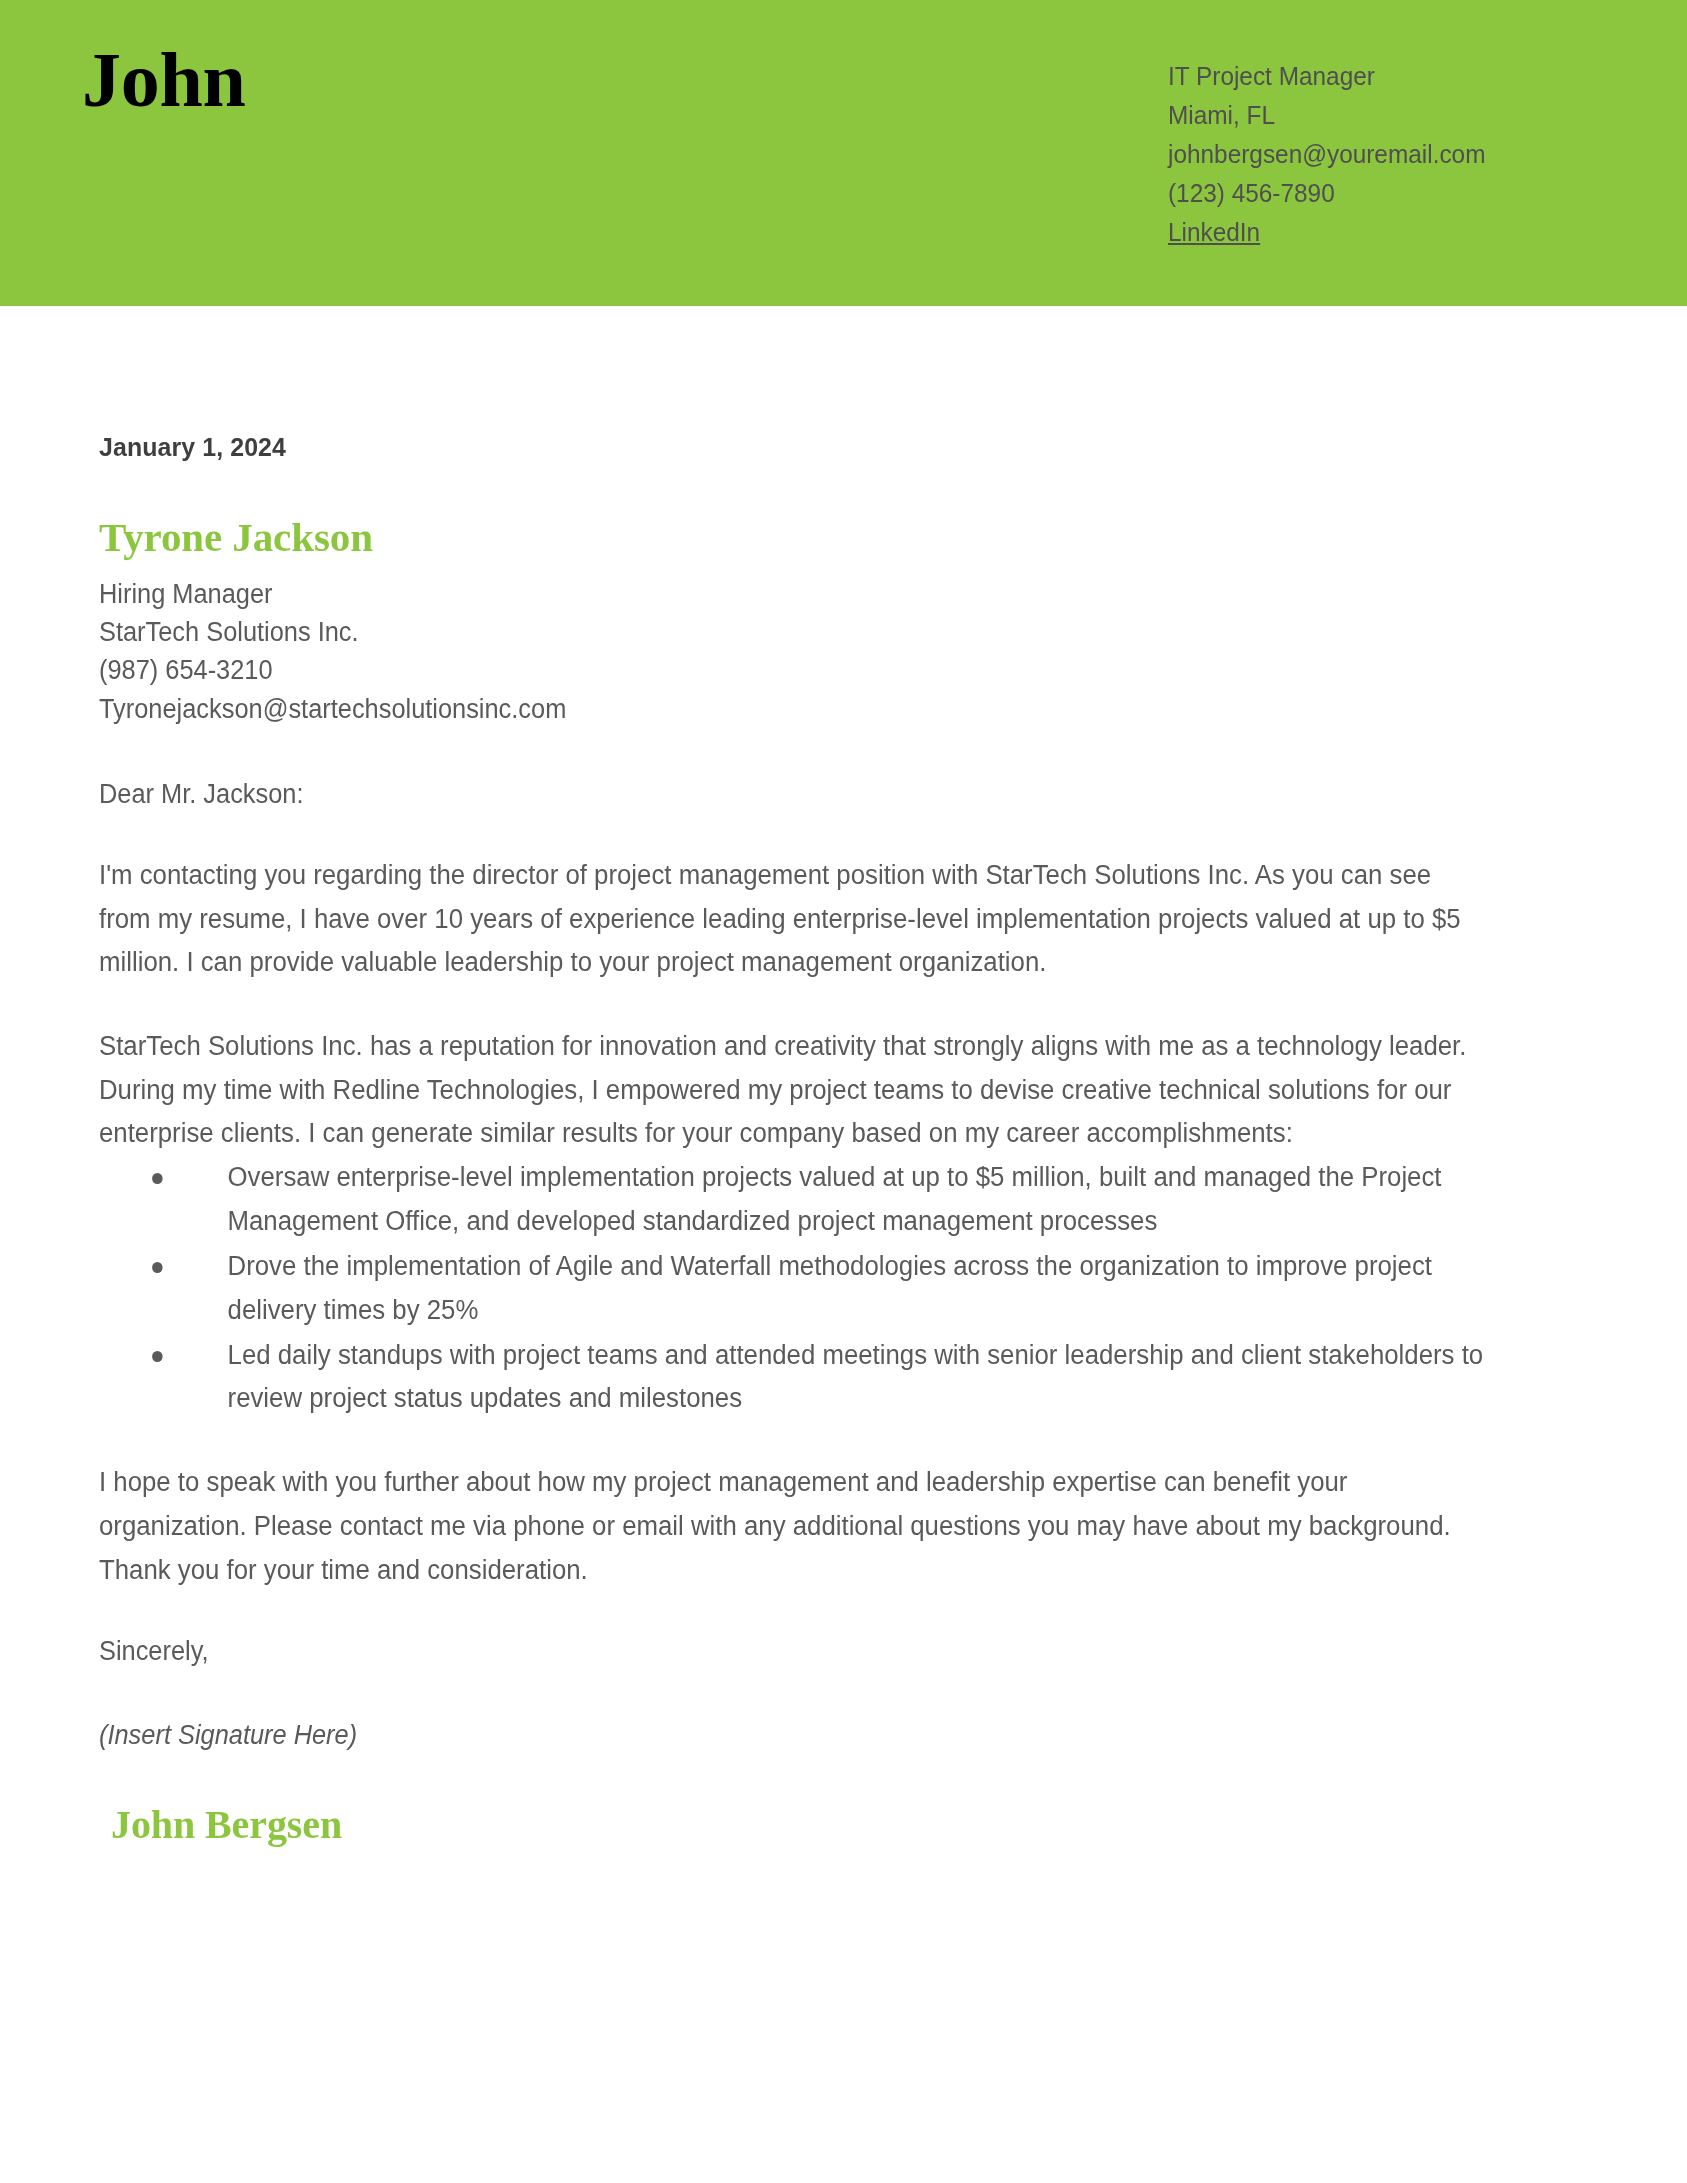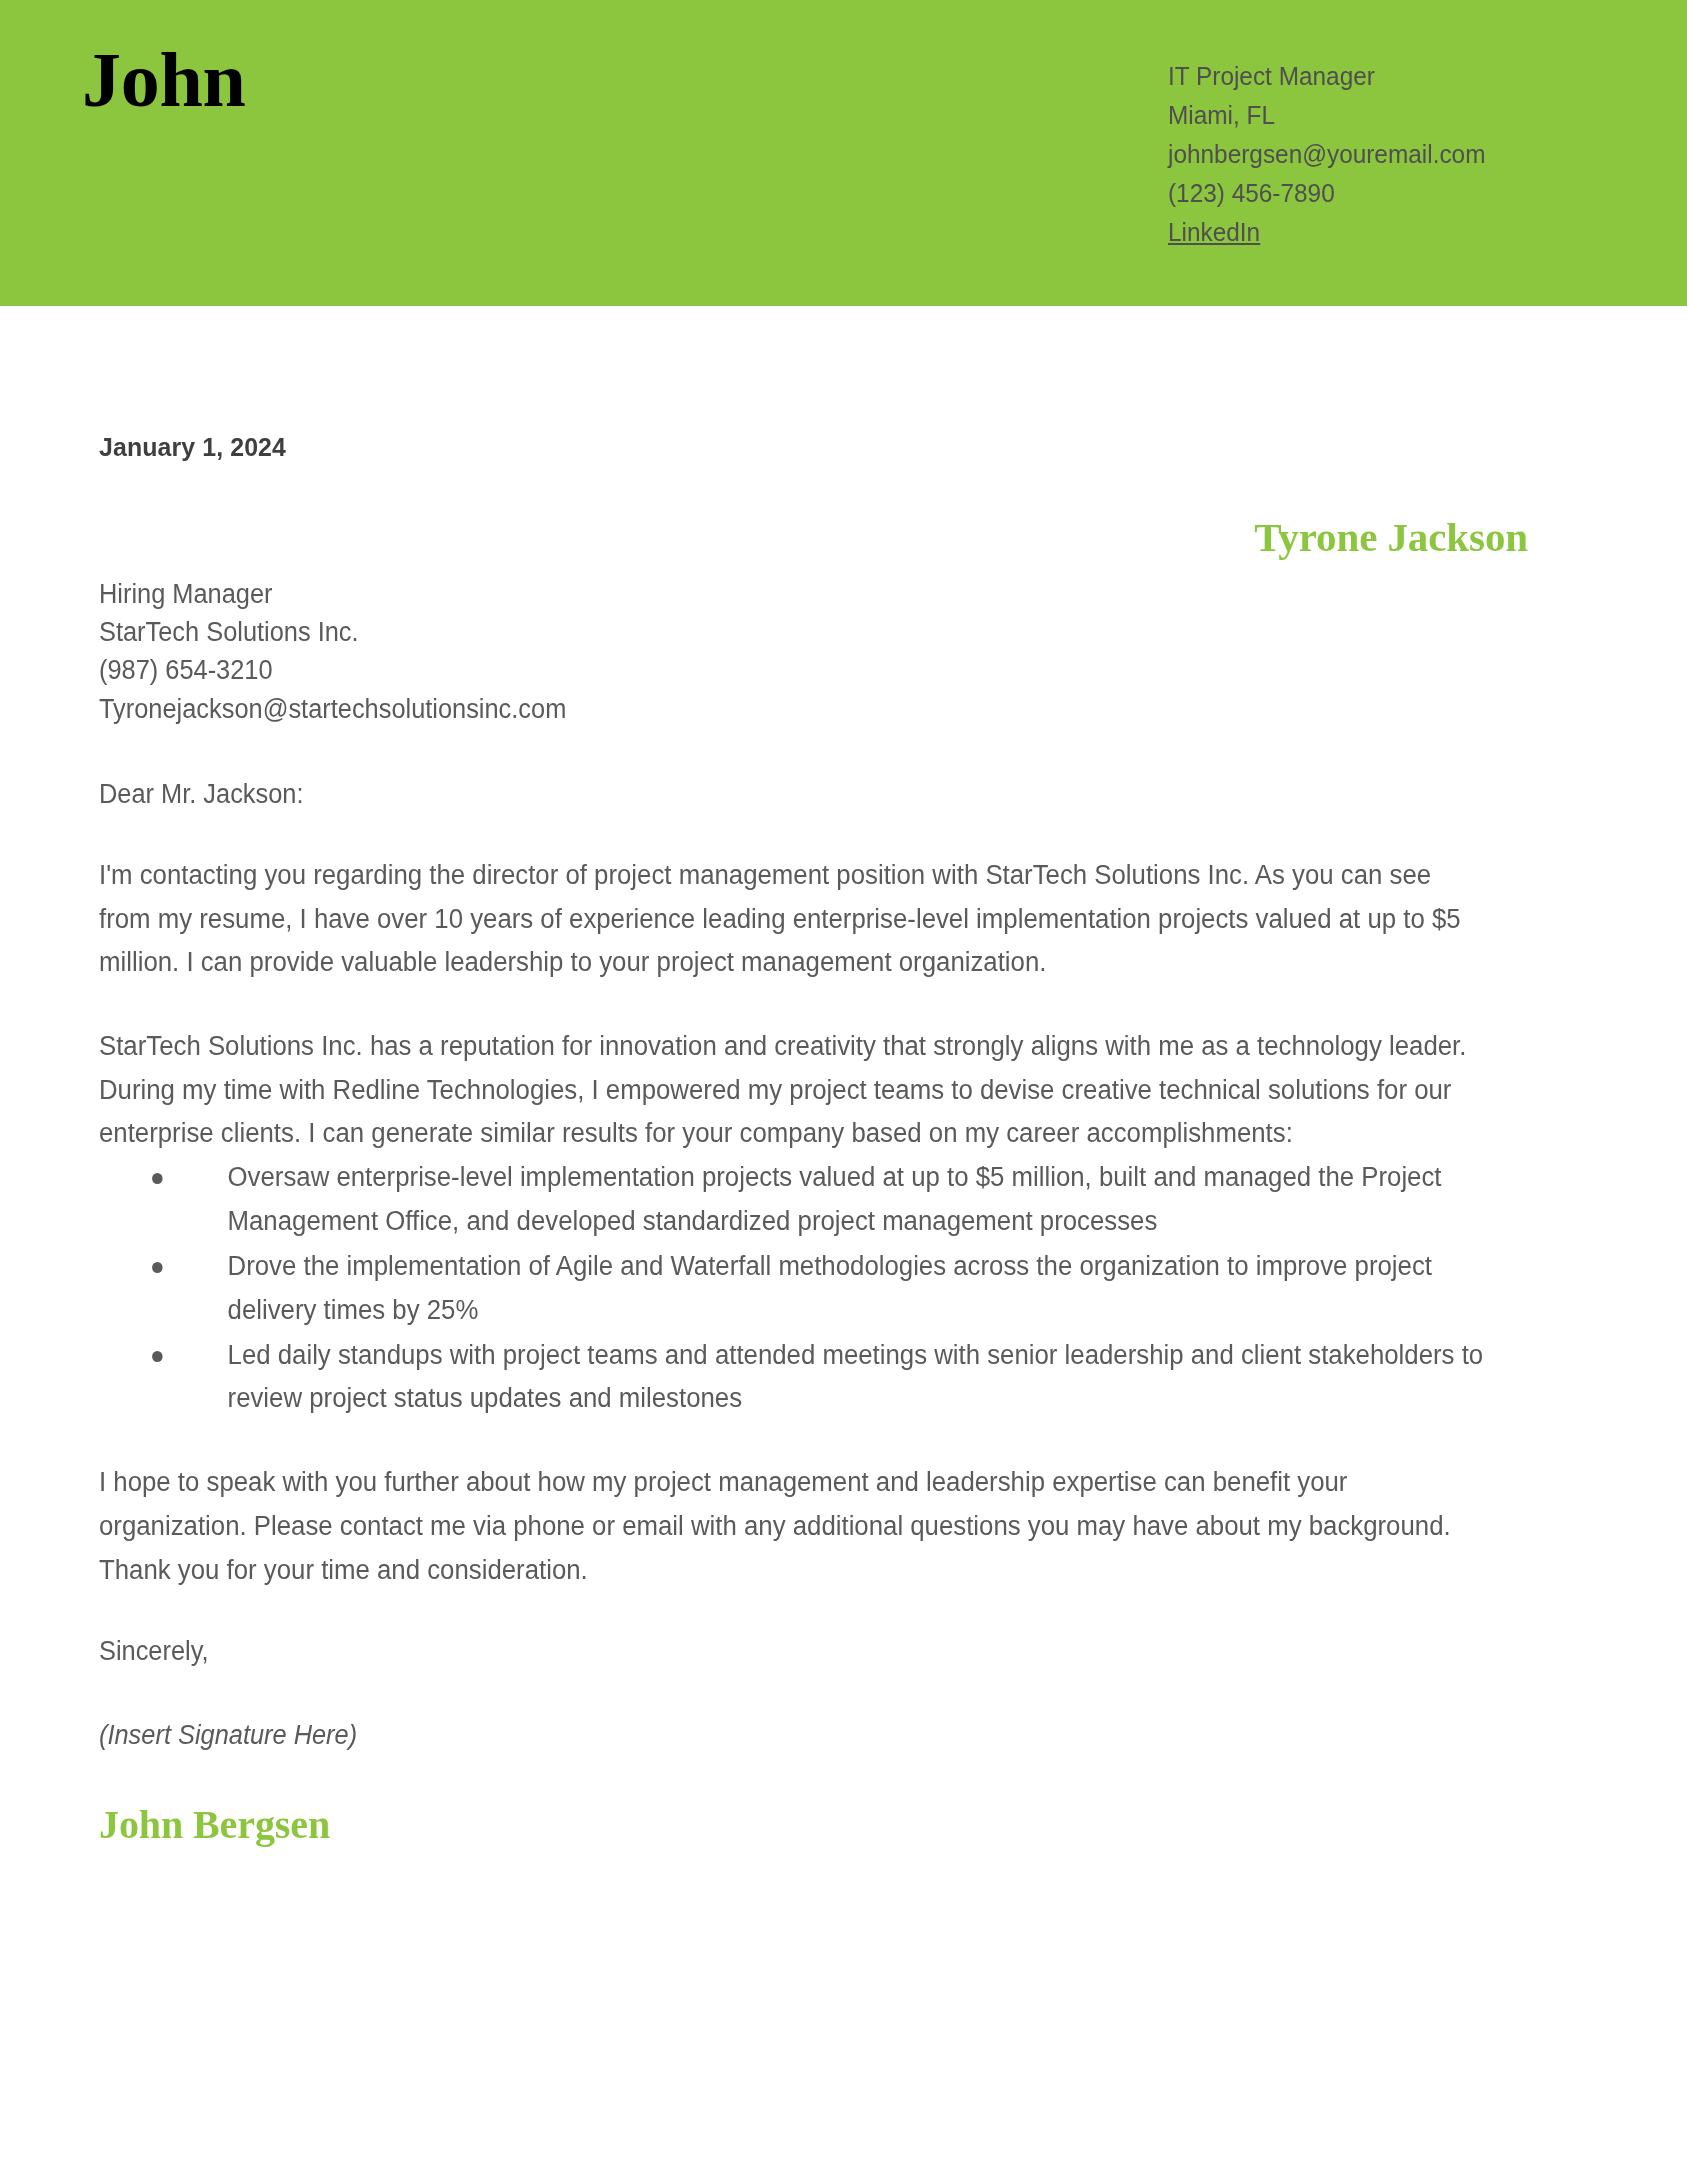--- a/index.html
+++ b/index.html
@@ -91,21 +91,20 @@
   }
 
   .recipient-name {
     font-family: "Liberation Serif", "DejaVu Serif", serif;
     font-weight: 700;
     font-size: 41px;
     color: #8CC63F;
     line-height: 1.1;
     margin-bottom: 14.6px;
     letter-spacing: -0.1px;
-    text-align: right;
   }
 
   .recipient-block {
     font-size: 27px;
     line-height: 1.42;
     color: #5A5A5A;
     transform: scaleX(0.94);
     transform-origin: left top;
   }
   .recipient-block .r-line { display:block; white-space: nowrap; }
@@ -174,20 +173,21 @@
   }
 
   .sig-name {
     margin-top: 48px;
     font-family: "Liberation Serif", "DejaVu Serif", serif;
     font-weight: 700;
     font-size: 40px;
     color: #8CC63F;
     line-height: 1.1;
     letter-spacing: -0.1px;
+    margin-left: 12px;
   }
 </style>
 </head>
 <body>
 
 <div class="page">
 
   <div class="header-band">
     <div class="header-inner">
 

